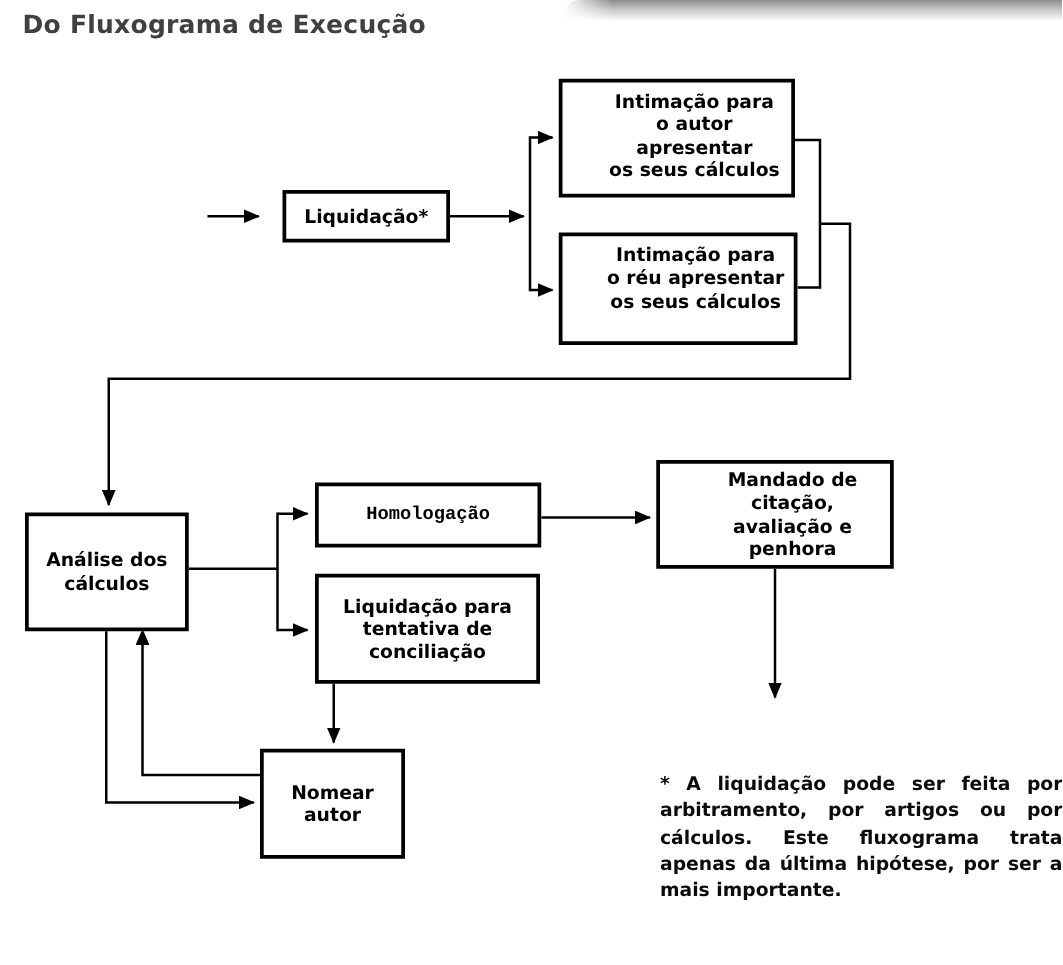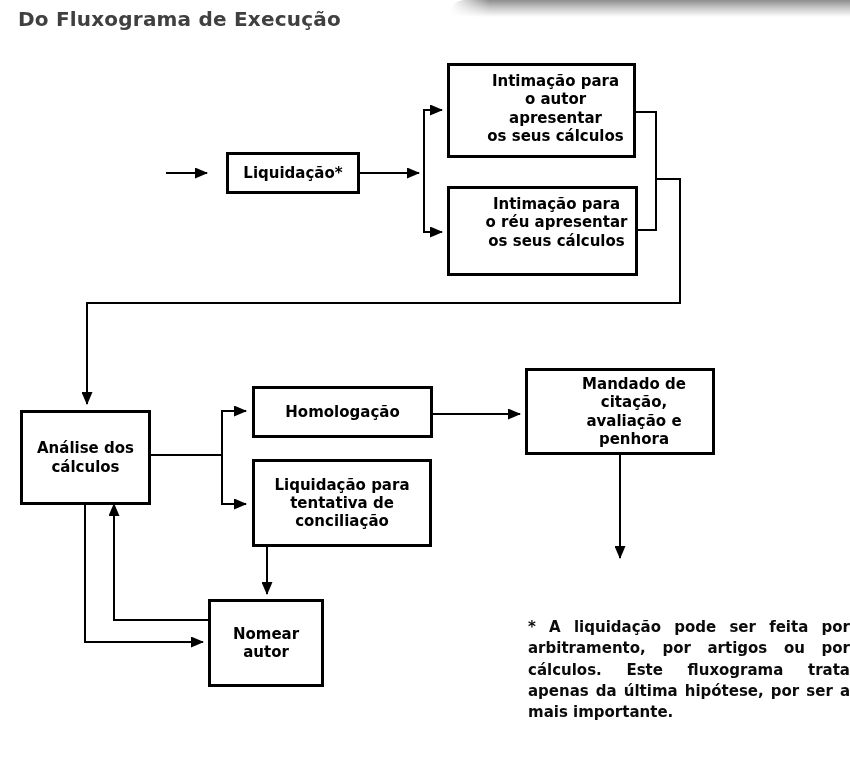--- a/index.html
+++ b/index.html
@@ -51,21 +51,21 @@
     line-height: 1.22;
   }
   .node .node-label { white-space: pre-line; }
   .node.top-align { align-items: flex-start; padding-left: 28px; }
   
   #node-inicio        { left: 62px;  top: 152px; width: 104px; height: 42px; }
   #node-liquidacao    { left: 213px; top: 152px; width: 134px; height: 42px; margin-left: 13px; }
   #node-intimacao-autor { left: 447px; top: 63px;  width: 189px; height: 95px; padding-top: 6px; }
   #node-intimacao-reu   { left: 447px; top: 186px; width: 191px; height: 90px; padding-top: 6px; }
   #node-analise       { left: 20px;  top: 410px; width: 131px; height: 95px; }
-  #node-homologacao   { left: 252px; top: 386px; width: 181px; height: 52px; }
+  #node-homologacao   { left: 252px; top: 386px; width: 181px; height: 52px; font-family: Liberation Mono, monospace; }
   #node-audiencia     { left: 252px; top: 459px; width: 180px; height: 88px; }
   #node-mandado       { left: 525px; top: 368px; width: 190px; height: 87px; padding-top: 4px; justify-content: center; }
   #node-nomear-perito { left: 208px; top: 599px; width: 116px; height: 88px; }
   #footnote {
     position: absolute;
     left: 528px; top: 617px;
     width: 322px;
     font-size: 15px;
     font-weight: bold;
     line-height: 1.42;

